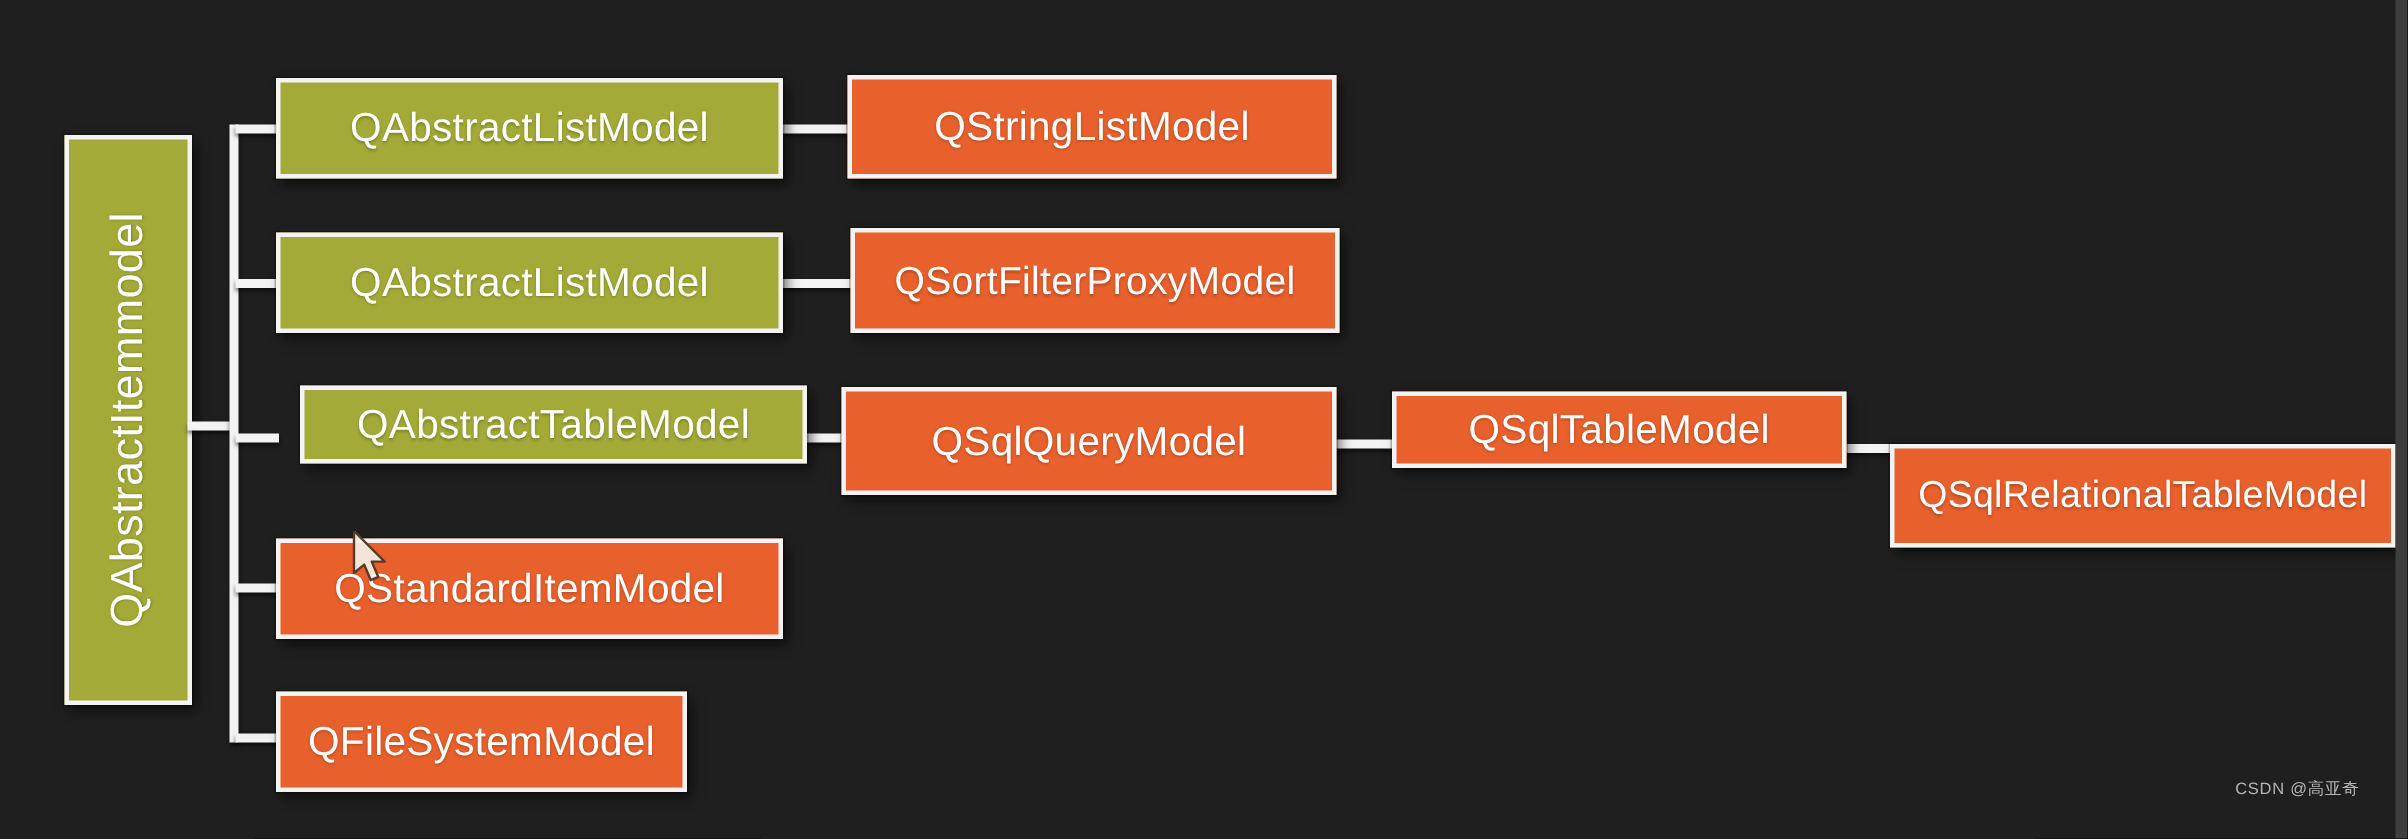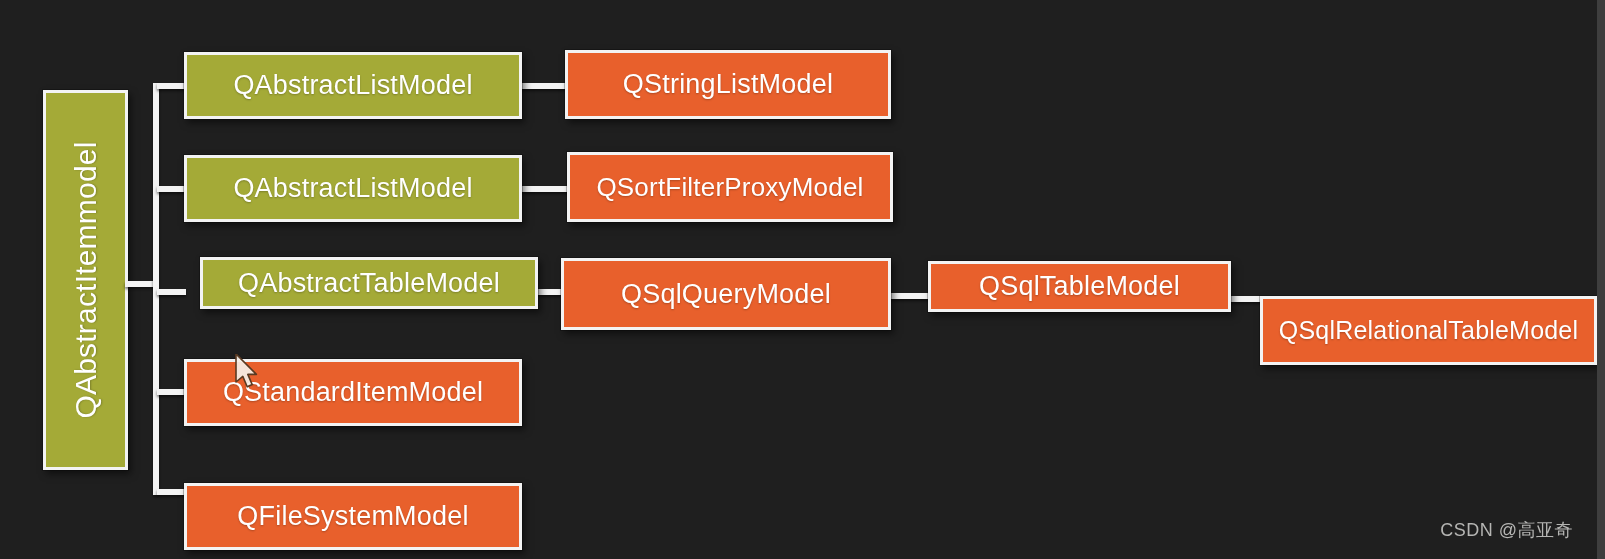--- a/index.html
+++ b/index.html
@@ -23,21 +23,21 @@
   }
   .olive{background:var(--olive);}
   .orange{background:var(--orange);}
   .root-node{font-size:30px;}
   .root-node span{transform:rotate(-90deg); white-space:nowrap;}
   .line{
     position:absolute; background:var(--connector);
     box-shadow:0 2px 3px rgba(0,0,0,.55);
   }
   .watermark{
-    position:absolute; color:var(--watermark); font-size:18px;
+    position:absolute; color:var(--watermark); font-size:11px;
     letter-spacing:.5px;
   }
   .edge-strip{position:absolute; background:var(--edge);}
   .cursor{position:absolute;}
 </style>
 </head>
 <body>
 
 <div class="stage">
 
@@ -83,21 +83,21 @@
     <span>QSqlTableModel</span>
   </div>
   <div class="node orange" style="left:1260px; top:260px; width:337px; height:69px; font-size:25px;margin-top:36px;">
     <span>QSqlRelationalTableModel</span>
   </div>
 
   <div class="node orange" style="left:184px; top:359px; width:338px; height:67px;text-align:center;">
     <span>QStandardItemModel</span>
   </div>
 
-  <div class="node orange" style="left:184px; top:461px; width:338px; height:67px;margin-top:22px;">
+  <div class="node orange" style="left:184px; top:461px; width:274px; height:67px;">
     <span>QFileSystemModel</span>
   </div>
 
   <svg class="cursor" style="left:234px; top:354px;" width="26" height="36" viewBox="0 0 13 18">
     <polygon points="1,0 1,14 4.4,11.2 6.6,16.4 9.1,15.3 6.9,10.2 11.2,10.2" fill="#f5f0e8" stroke="#5a3a22" stroke-width="0.8" stroke-linejoin="round" fill-opacity="0.92"></polygon>
   </svg>
 
   <div class="edge-strip" style="left:1597px; top:0; width:8px; height:559px;"></div>
 
   <div class="watermark" style="right:32px; top:518px;">CSDN @高亚奇</div>

